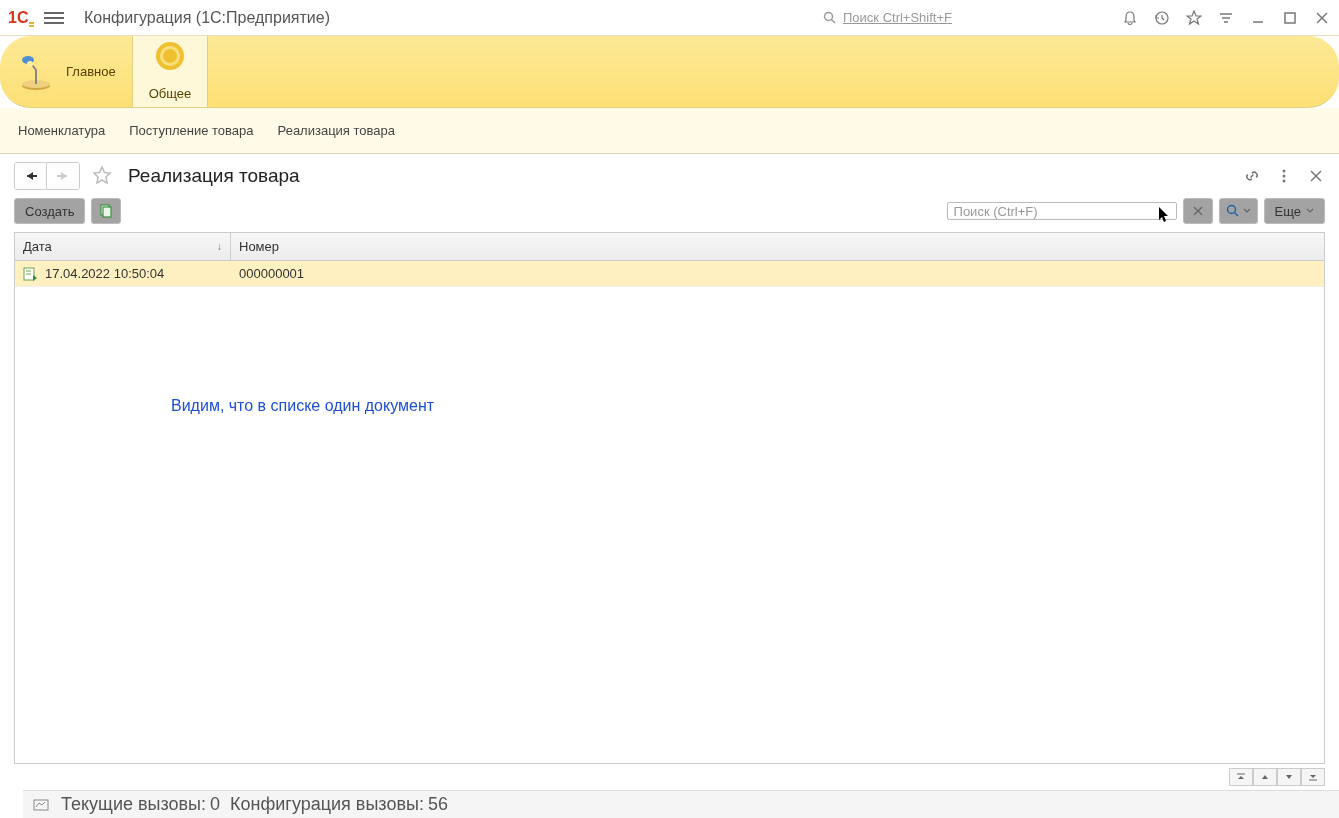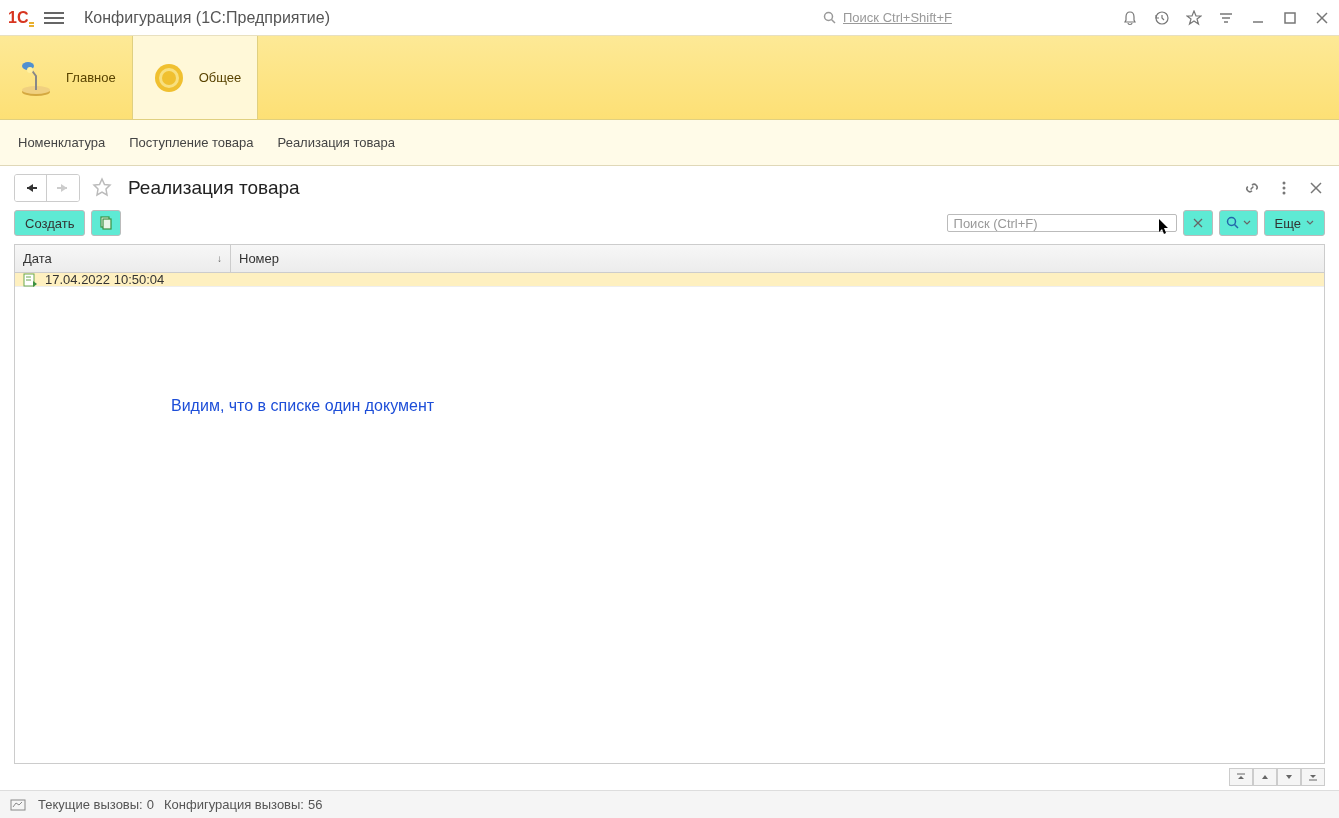--- a/index.html
+++ b/index.html
@@ -9,70 +9,70 @@
     .titlebar { height: 36px; background: #fff; display: flex; align-items: center; padding: 0 8px; border-bottom: 1px solid #e8e0c0; }
     .logo-1c { color: #be185d; font-weight: bold; font-size: 18px; margin-right: 10px; display: flex; align-items: center; }
     .hamburger { width: 20px; cursor: pointer; margin-right: 20px; }
     .hamburger-line { height: 2px; background: #666; margin: 3px 0; }
     .app-title { color: #555; font-size: 16px; }
     .titlebar-right { margin-left: auto; display: flex; align-items: center; gap: 14px; }
     .global-search { width: 290px; height: 24px; border: none; display: flex; align-items: center; gap: 6px; color: #999; padding: 0 6px; text-decoration: underline; }
     .icon-btn { width: 18px; height: 18px; color: #777; cursor: pointer; display: flex; align-items: center; justify-content: center; }
     
     
-    .nav-panel { background: linear-gradient(#fde996, #fde075); height: 84px; display: flex; align-items: stretch; border-bottom: 1px solid #e0d080; }
+    .nav-panel { background: linear-gradient(#fde996, #fde075); height: 72px; display: flex; align-items: stretch; border-bottom: 1px solid #e0d080; border-radius: 31px; }
     .nav-item { display: flex; align-items: center; padding: 0 16px; gap: 10px; cursor: pointer; }
-    .nav-item.active { background: #fff8d8; border-right: 1px solid #e0d080; border-left: 1px solid #e0d080; }
+    .nav-item.active { background: #fff8d8; border-right: 1px solid #e0d080; border-left: 1px solid #e0d080; flex-direction: column; }
     .nav-icon { width: 40px; height: 40px; display: flex; align-items: center; justify-content: center; }
     .nav-label { color: #594300; font-size: 13px; }
     
     
     .subsection { background: #fffbe8; height: 46px; display: flex; align-items: center; padding: 0 18px; gap: 24px; border-bottom: 1px solid #e0d8b8; }
     .subsection-item { color: #444; font-size: 13px; cursor: pointer; }
     
     
     .page-header { display: flex; align-items: center; padding: 8px 14px 6px 14px; gap: 8px; }
     .nav-arrows { display: flex; border: 1px solid #ccc; border-radius: 3px; overflow: hidden; }
     .nav-arrow-btn { width: 32px; height: 26px; display: flex; align-items: center; justify-content: center; border-right: 1px solid #ccc; cursor: pointer; background: #fff; }
     .nav-arrow-btn:last-child { border-right: none; }
     .nav-arrow-btn.disabled { color: #ccc; }
     .star-btn { width: 22px; height: 22px; color: #bbb; cursor: pointer; margin-left: 4px; }
     .page-title { font-size: 19px; color: #222; margin-left: 6px; }
     .page-header-right { margin-left: auto; display: flex; align-items: center; gap: 14px; }
     
     
     .toolbar { display: flex; align-items: center; padding: 2px 14px 8px 14px; gap: 6px; }
-    .tb-btn { border: 1px solid #bbb; border-radius: 3px; background: #5eead4; height: 26px; padding: 0 10px; display: flex; align-items: center; cursor: pointer; font-size: 13px; color: #333; }
+    .tb-btn { border: 1px solid #bbb; border-radius: 3px; background: #a3a3a3; height: 26px; padding: 0 10px; display: flex; align-items: center; cursor: pointer; font-size: 13px; color: #333; }
     .tb-btn.icon-only { padding: 0; width: 30px; justify-content: center; }
     .toolbar-right { margin-left: auto; display: flex; align-items: center; gap: 6px; }
     .search-box { width: 230px; height: 18px; border: 1px solid #bbb; border-radius: 2px; display: flex; align-items: center; padding: 0 6px; color: #999; font-size: 13px; position: relative; }
     .cursor-pointer { position: absolute; right: 6px; top: 3px; }
     
     
     .table-wrap { margin: 0 14px; border: 1px solid #ccc; flex: 1; display: flex; flex-direction: column; background: #fff; overflow: hidden; }
     .table-header { display: flex; background: linear-gradient(#f7f7f7, #ececec); border-bottom: 1px solid #ccc; }
     .th { padding: 6px 8px; border-right: 1px solid #ccc; font-size: 13px; color: #333; display: flex; align-items: center; justify-content: space-between; }
     .th:last-child { border-right: none; align-items: center; }
     .col-date { width: 216px; }
     .col-num { flex: 1; }
     .sort-ind { font-size: 10px; color: #666; }
     .table-body { flex: 1; overflow: auto; }
-    .table-row { display: flex; background: #fef0c0; height: 14px; align-items: center; border-bottom: 1px solid #eee; }
+    .table-row { display: flex; background: #fef0c0; height: 26px; align-items: center; border-bottom: 1px solid #eee; }
     .td { padding: 0 8px; font-size: 13px; display: flex; align-items: center; gap: 6px; }
     .doc-icon { width: 16px; height: 14px; }
     
     
     .annotation { color: #1d4ed8; font-size: 16px; margin: 110px 0 0 156px; }
     
     
     .scroll-section { display: flex; justify-content: flex-end; padding: 4px 14px; gap: 0; }
     .scroll-btn { width: 24px; height: 18px; border: 1px solid #ccc; background: #f5f5f5; display: flex; align-items: center; justify-content: center; cursor: pointer; font-size: 9px; color: #555; }
     
     
-    .statusbar { height: 28px; background: #f5f5f5; border-top: 1px solid #ddd; display: flex; align-items: center; padding: 0 10px; gap: 10px; font-size: 13px; color: #555; }
+    .statusbar { height: 28px; background: #f5f5f5; border-top: 1px solid #ddd; display: flex; align-items: center; padding: 0 10px; gap: 10px; font-size: 18px; color: #555; margin-left: 23px; }
     .status-icon { width: 18px; height: 16px; }
     
     svg { display: block; }
   </style>
 </head>
 <body>
 
 <div class="titlebar">
   <div class="logo-1c">
     <svg width="26" height="18" viewBox="0 0 26 18">
@@ -265,20 +265,23 @@
     <div class="table-row">
       <div class="td col-date">
         <svg class="doc-icon" width="16" height="14" viewBox="0 0 16 14">
             <rect x="1" y="1" width="10" height="12" stroke="#6aa84f" stroke-width="1" fill="#fff"></rect>
             <line x1="3" y1="4" x2="8" y2="4" stroke="#6aa84f"></line>
             <line x1="3" y1="7" x2="8" y2="7" stroke="#6aa84f"></line>
             <path d="M10 8 L14 11 L10 14" fill="#3a9040"></path>
           </svg>
         <span>17.04.2022 10:50:04</span>
       </div>
+      <div class="td col-num">
+        <span>000000001</span>
+      </div>
     </div>
     <div class="annotation">Видим, что в списке один документ</div>
   </div>
 </div>
 
 <div class="scroll-section">
   <div class="scroll-btn">
     <svg width="10" height="8" viewBox="0 0 10 8">
         <line x1="1" y1="1" x2="9" y2="1" stroke="#666"></line>
         <path d="M2 6 L5 3 L8 6" fill="#666"></path>

